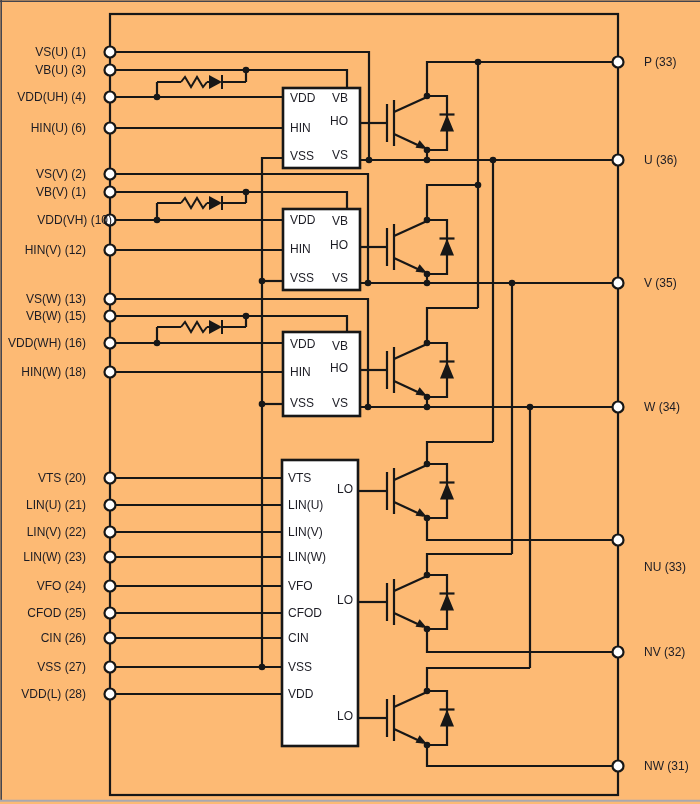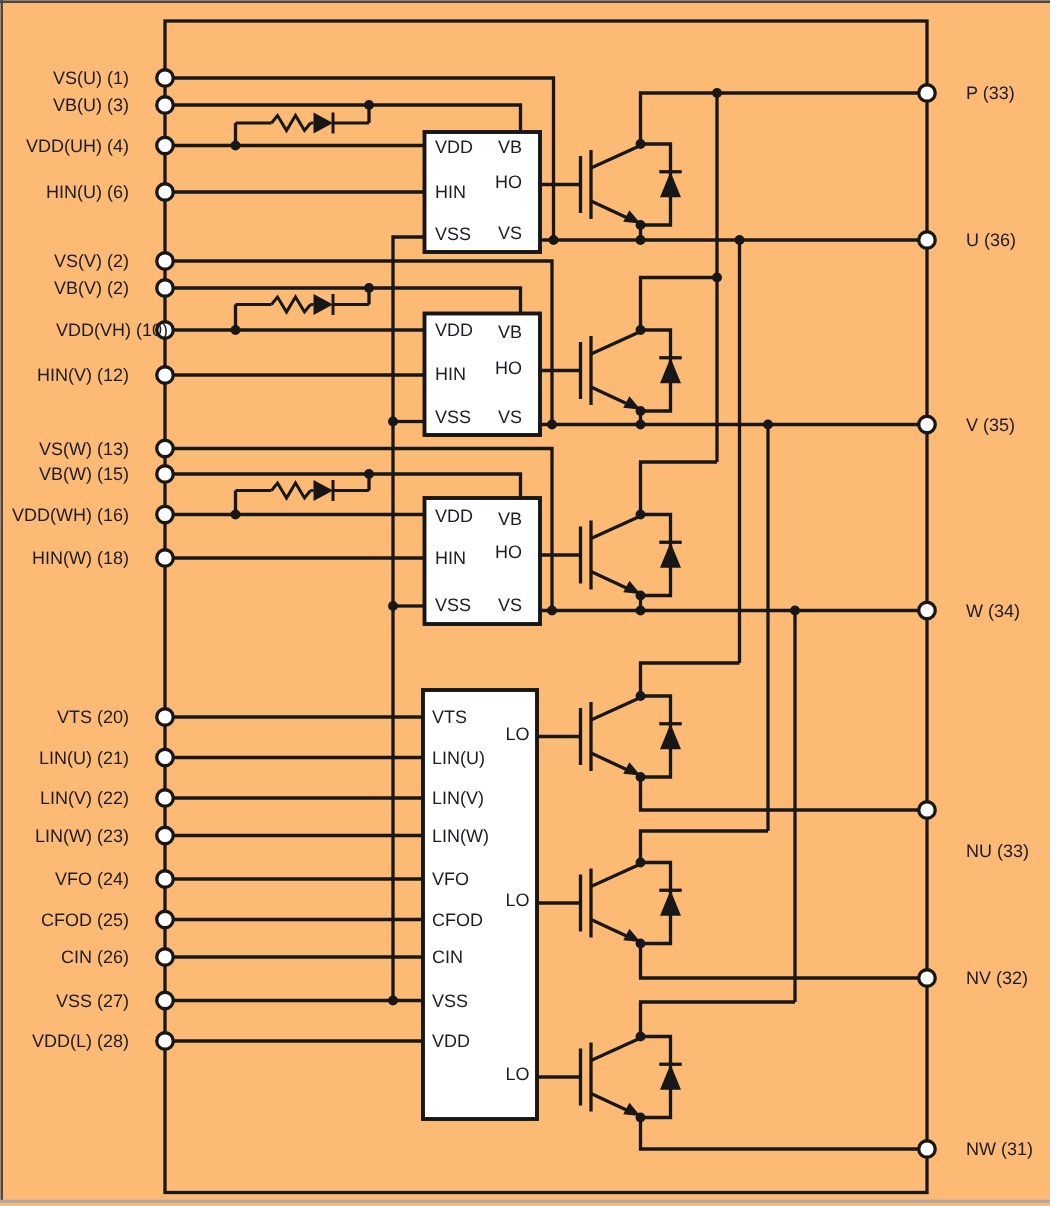--- a/index.html
+++ b/index.html
@@ -202,21 +202,21 @@
     <circle class="pin" cx="618" cy="652" r="5.5"></circle>
     <circle class="pin" cx="618" cy="766" r="5.5"></circle>
   </g>
 </svg>
 
 <div class="lbl rt" style="right:614px;top:52px">VS(U) (1)</div>
 <div class="lbl rt" style="right:614px;top:70px">VB(U) (3)</div>
 <div class="lbl rt" style="right:614px;top:97px">VDD(UH) (4)</div>
 <div class="lbl rt" style="right:614px;top:128px">HIN(U) (6)</div>
 <div class="lbl rt" style="right:614px;top:174px">VS(V) (2)</div>
-<div class="lbl rt" style="right:614px;top:192px">VB(V) (2)</div>
+<div class="lbl rt" style="right:614px;top:192px">VB(V) (1)</div>
 <div class="lbl rt" style="right:588px;top:220px">VDD(VH) (10)</div>
 <div class="lbl rt" style="right:614px;top:250px">HIN(V) (12)</div>
 <div class="lbl rt" style="right:614px;top:299px">VS(W) (13)</div>
 <div class="lbl rt" style="right:614px;top:316px">VB(W) (15)</div>
 <div class="lbl rt" style="right:614px;top:343px">VDD(WH) (16)</div>
 <div class="lbl rt" style="right:614px;top:372px">HIN(W) (18)</div>
 <div class="lbl rt" style="right:614px;top:478px">VTS (20)</div>
 <div class="lbl rt" style="right:614px;top:505px">LIN(U) (21)</div>
 <div class="lbl rt" style="right:614px;top:532px">LIN(V) (22)</div>
 <div class="lbl rt" style="right:614px;top:557px">LIN(W) (23)</div>

